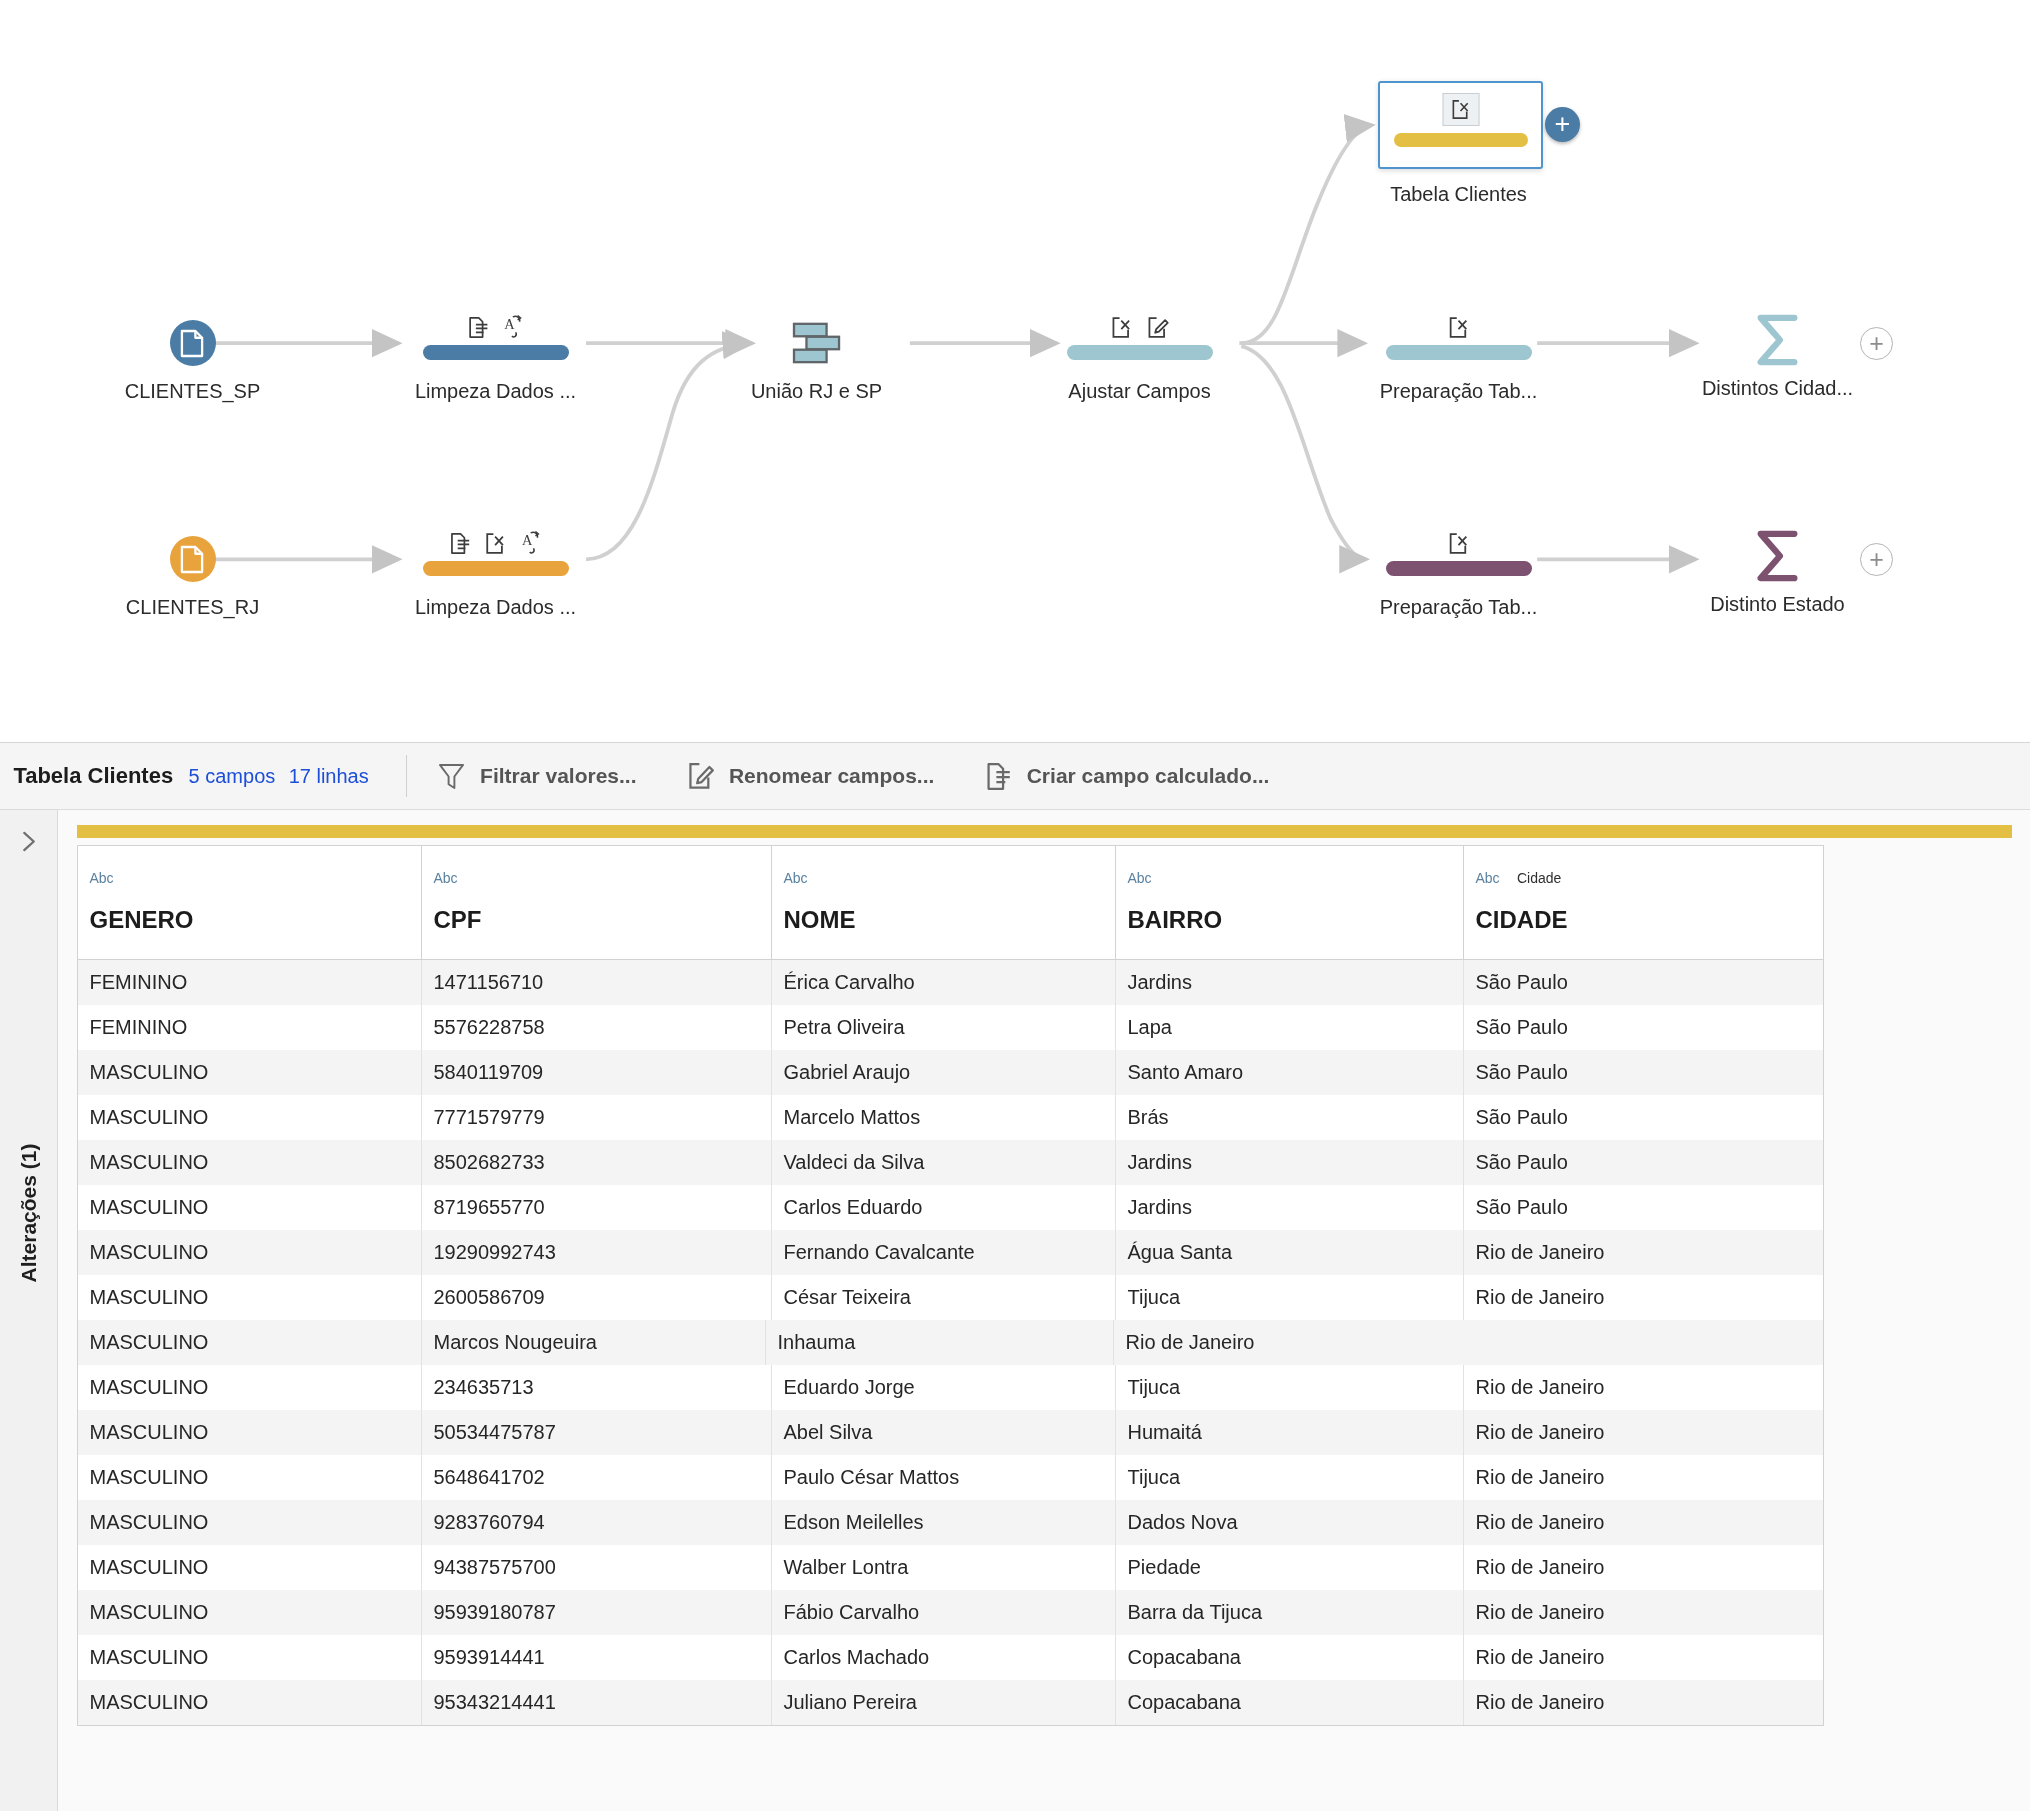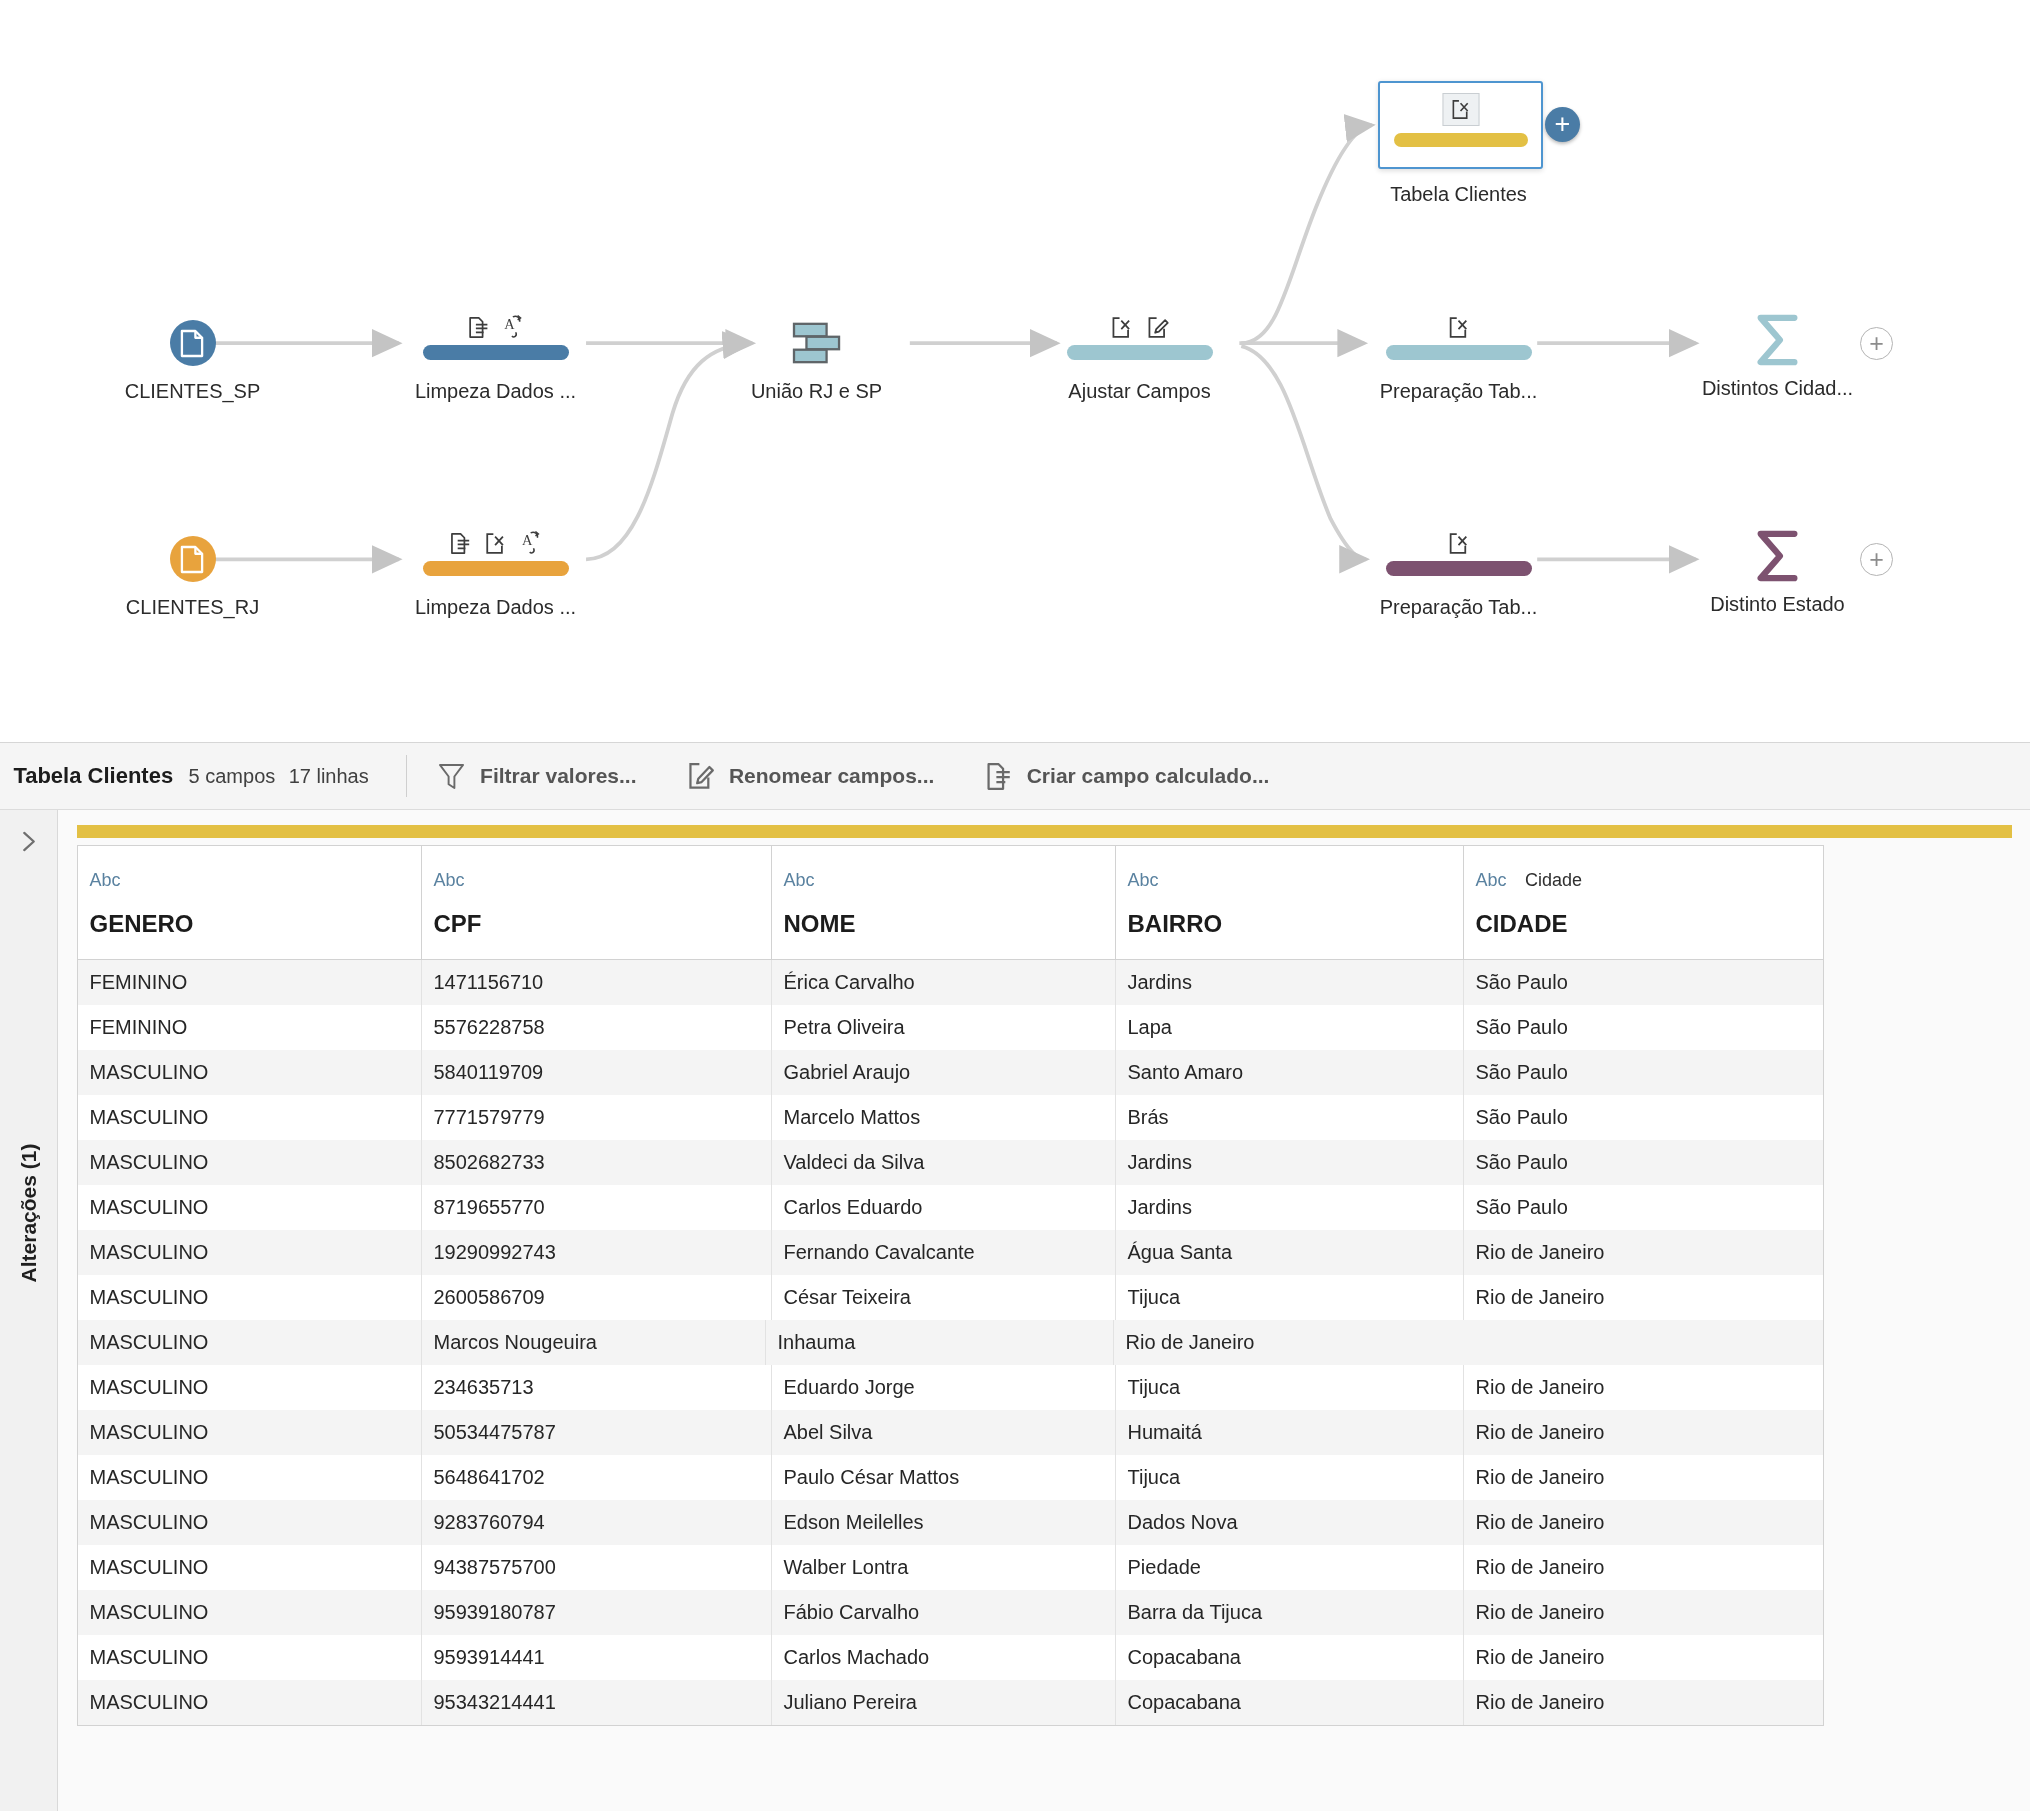--- a/index.html
+++ b/index.html
@@ -142,21 +142,21 @@
     display: flex;
     align-items: center;
     padding-left: 13.4px;
     gap: 0;
   }
   .tb-title {
     font-size: 22px; font-weight: bold; color: #1c1c1c;
     white-space: nowrap;
   }
   .tb-meta {
-    font-size: 20px; color: #404040; margin-left: 15.4px;
+    font-size: 20px; color: #1d4ed8; margin-left: 15.4px;
     white-space: nowrap;
   }
   .tb-sep {
     width: 1px; height: 42px; background: #cfcfcf;
     margin: 0 31px 0 37px;
   }
   .tb-btn {
     display: flex; align-items: center; gap: 15.4px;
     font-size: 21px; font-weight: bold; color: #555555;
     white-space: nowrap;
@@ -211,21 +211,21 @@
   }
   .grid-headrow { display: flex; background: #fff; }
   .grid-head {
     height: 113px;
     border-right: 1px solid #d2d2d2;
     padding: 25px 0 0 11.5px;
     flex: 0 0 auto;
   }
   .grid-head:last-child { border-right: none; }
   .head-type {
-    font-size: 18px; color: #5a82a0;
+    font-size: 14px; color: #5a82a0;
     line-height: 1;
     white-space: nowrap;
   }
   .head-type .orig-name { color: #2f2f2f; margin-left: 13.4px; }
   .head-name {
     margin-top: 21px;
     font-size: 24px; font-weight: bold; color: #1c1c1c;
     white-space: nowrap;
   }
   .grid-body { border-top: 1px solid #d2d2d2; }

